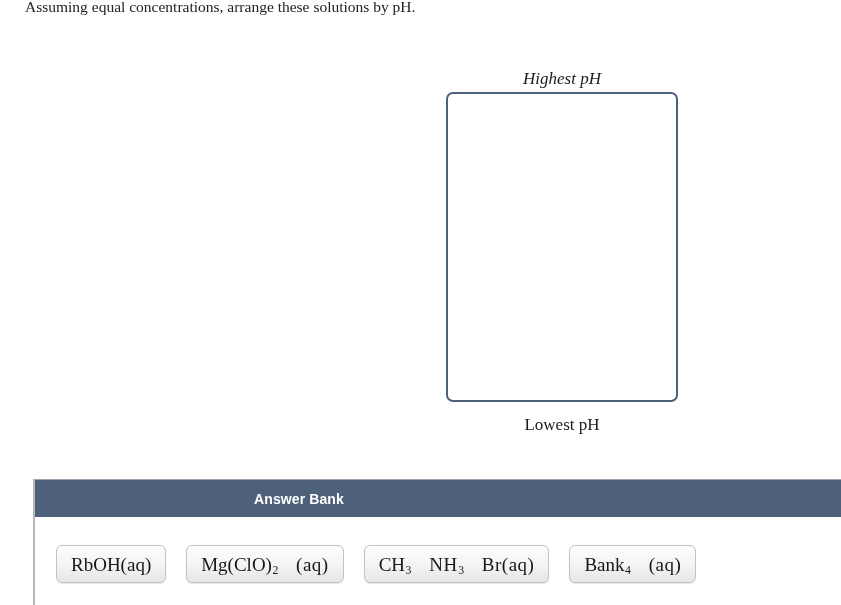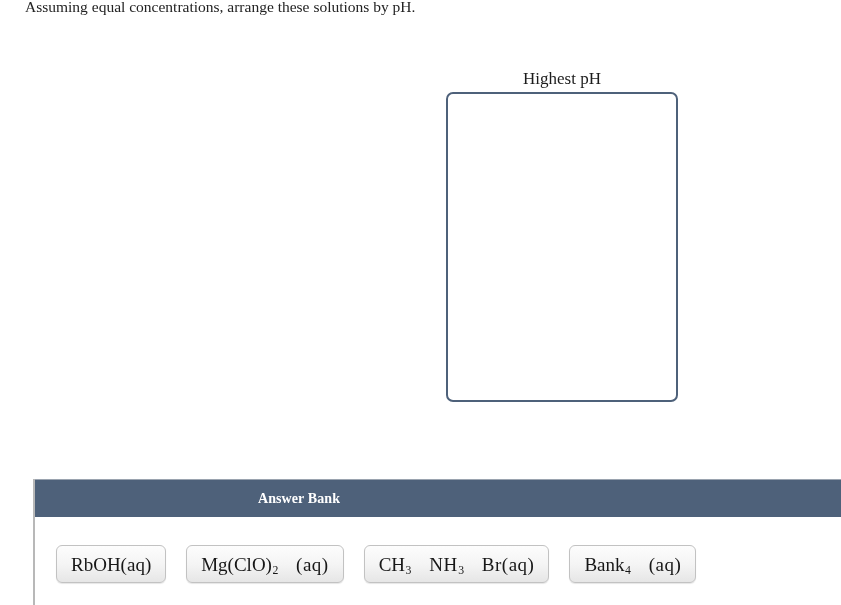--- a/index.html
+++ b/index.html
@@ -36,21 +36,21 @@
     width: 232px;
   }
   .rank-label {
     font-family: "Liberation Serif", serif;
     font-size: 17px;
     line-height: 22px;
     text-align: center;
     color: #1c1c1c;
     white-space: nowrap;
   }
-  #label-highest { margin-bottom: 2px; }
+  #label-highest { margin-bottom: 2px; font-style: italic; }
   #label-lowest  { margin-top: 12px; }
 
   #drop-zone {
     width: 232px;
     height: 310px;
     box-sizing: border-box;
     border: 2px solid #4e617a;
     border-radius: 7px;
     background: #ffffff;
   }
@@ -67,21 +67,21 @@
   #answer-bank-header {
     height: 38px;
     background: #4e617a;
     border-top: 1px solid #9aa3af;
     display: flex;
     align-items: center;
     justify-content: center;
     box-sizing: border-box;
   }
   #answer-bank-title {
-    font-family: Liberation Serif, serif;
+    font-family: Liberation Sans, sans-serif;
     font-size: 14px;
     font-weight: bold;
     color: #ffffff;
     letter-spacing: 0.1px;
     
     margin-right: 290px;
   }
   #answer-bank-body {
     padding: 28px 0 0 21px;
     height: 98px;
@@ -126,20 +126,21 @@
 </head>
 <body>
 
 <div id="prompt">Assuming equal concentrations, arrange these solutions by pH.</div>
 
 <div id="rank-area">
   <div class="rank-label" id="label-highest">Highest pH</div>
 
   <div id="drop-zone"></div>
 
+  <div class="rank-label" id="label-lowest">Lowest pH</div>
 </div>
 
 <div id="answer-bank">
   <div id="answer-bank-header">
     <span id="answer-bank-title">Answer Bank</span>
   </div>
   <div id="answer-bank-body">
     <div id="tile-row">
         <div class="tile">
           <span class="tile-text"><span>RbOH(aq)</span></span>

